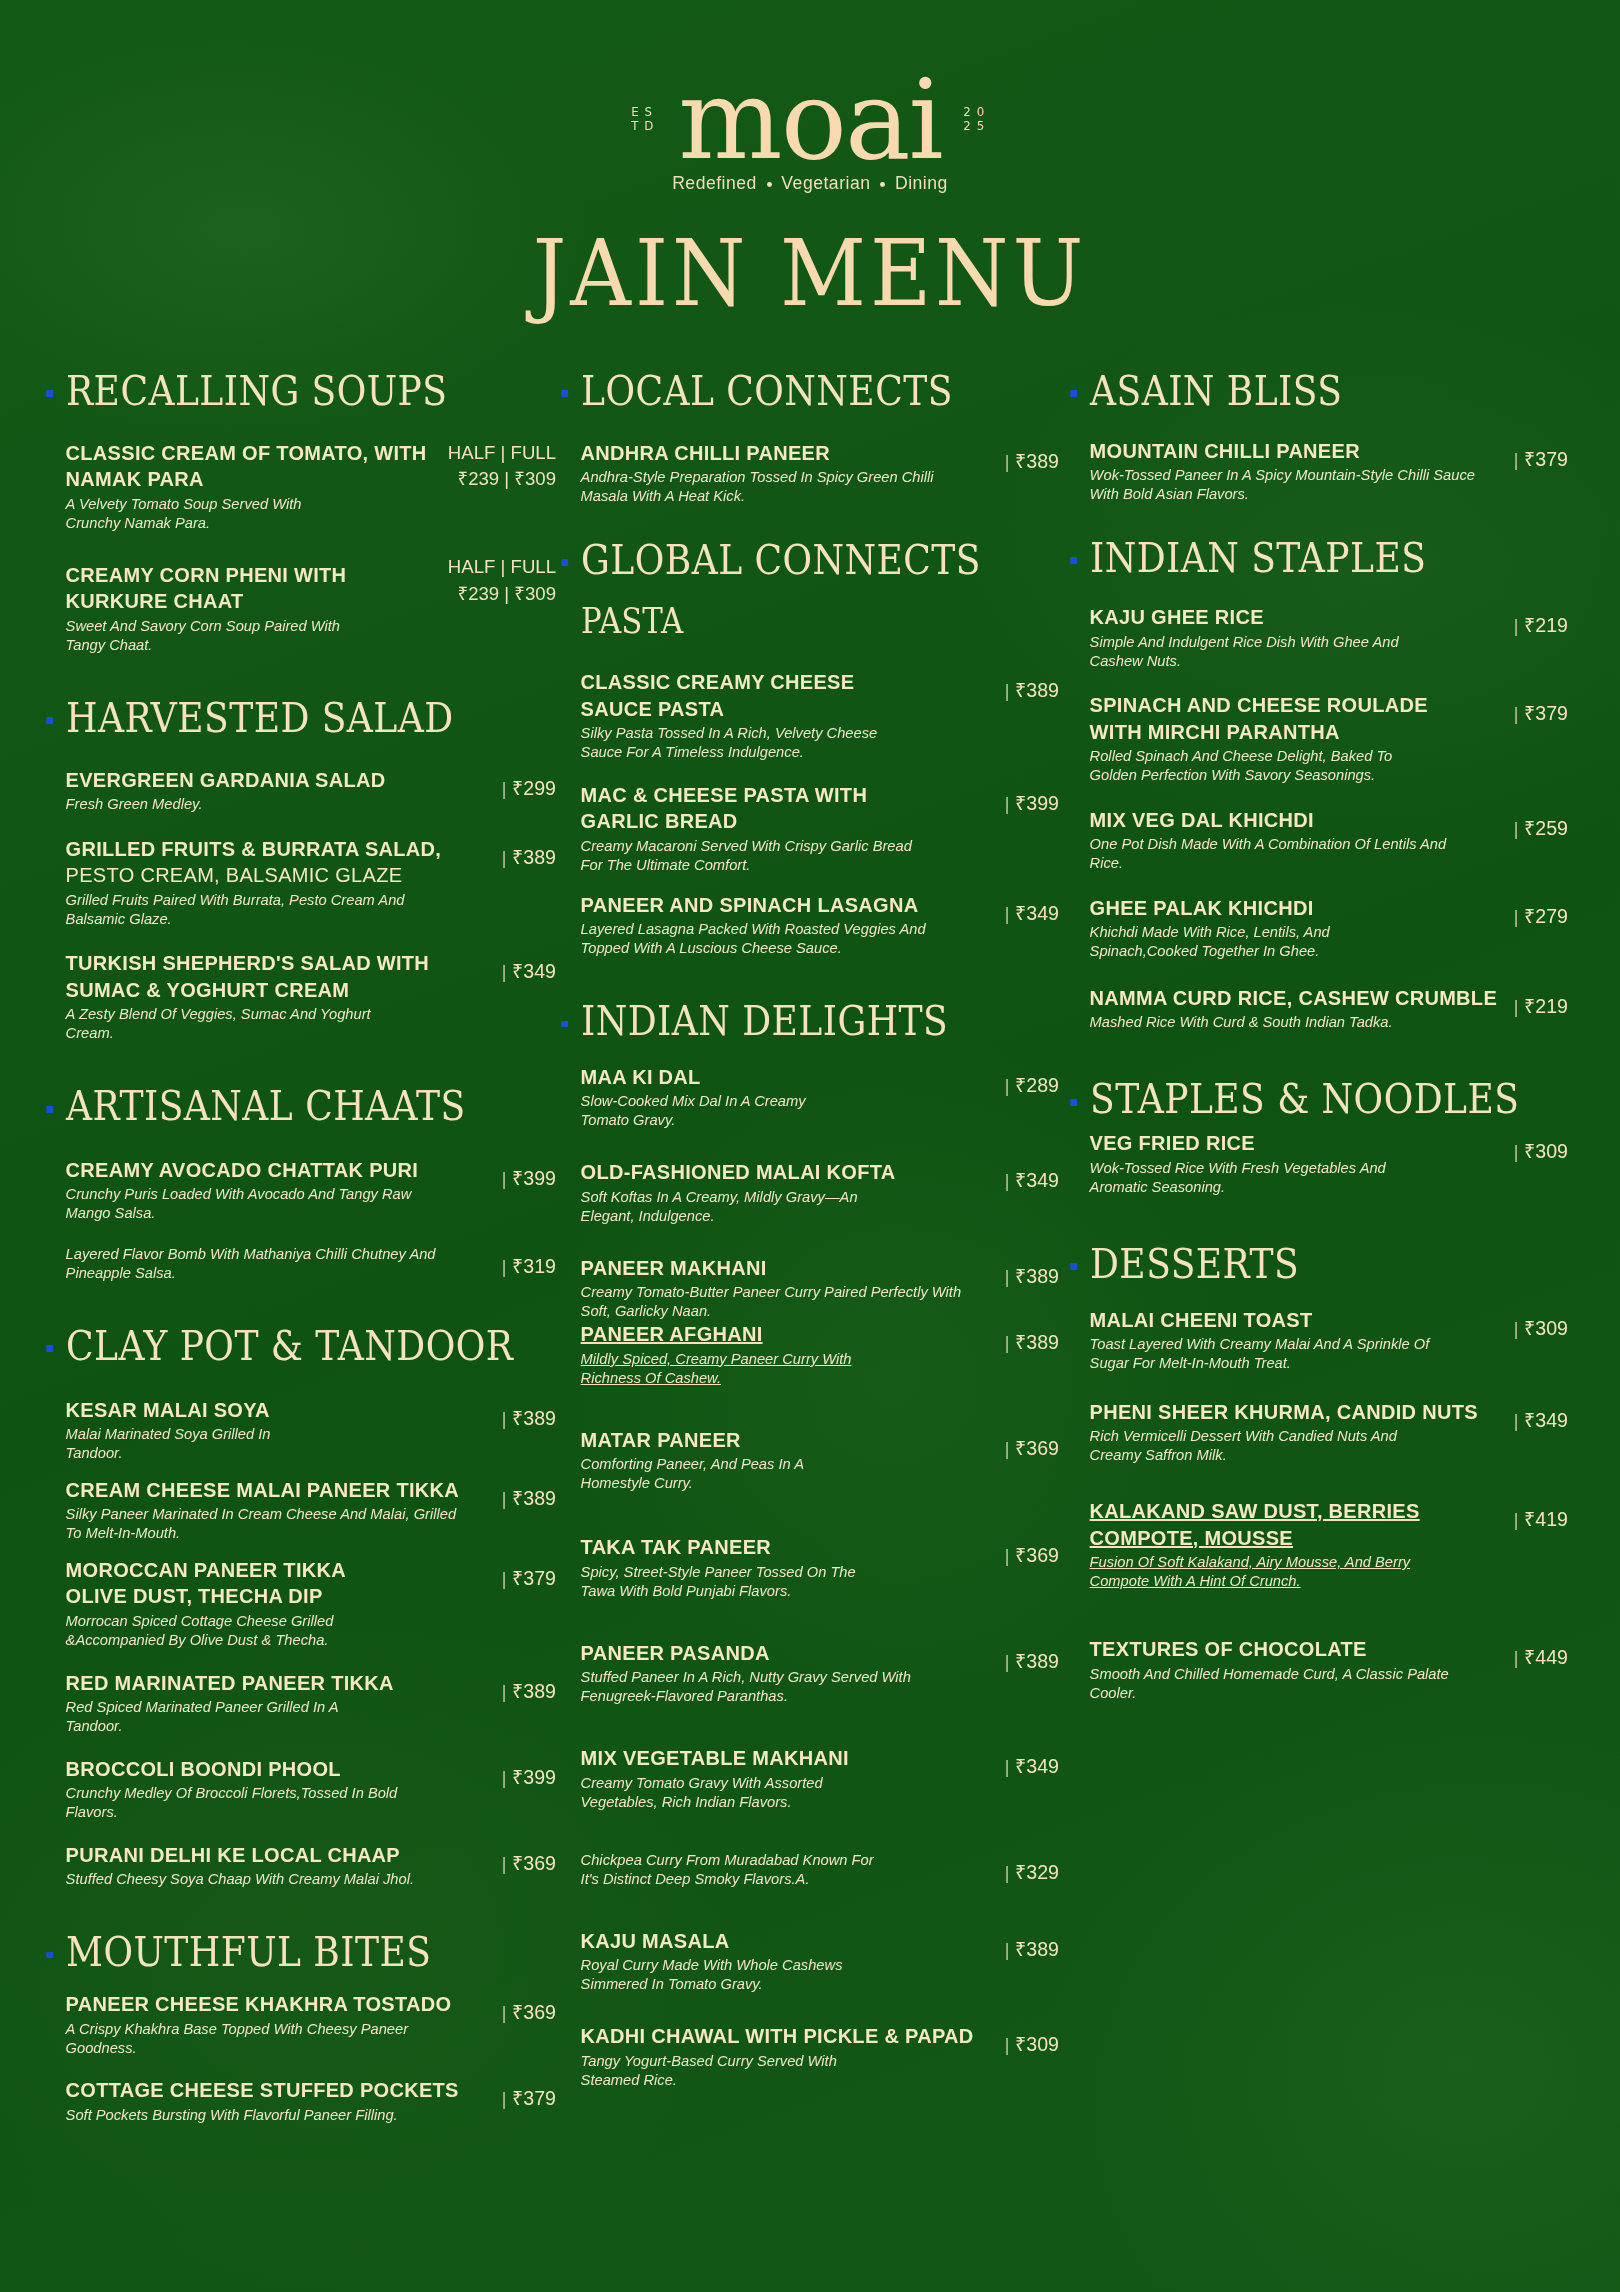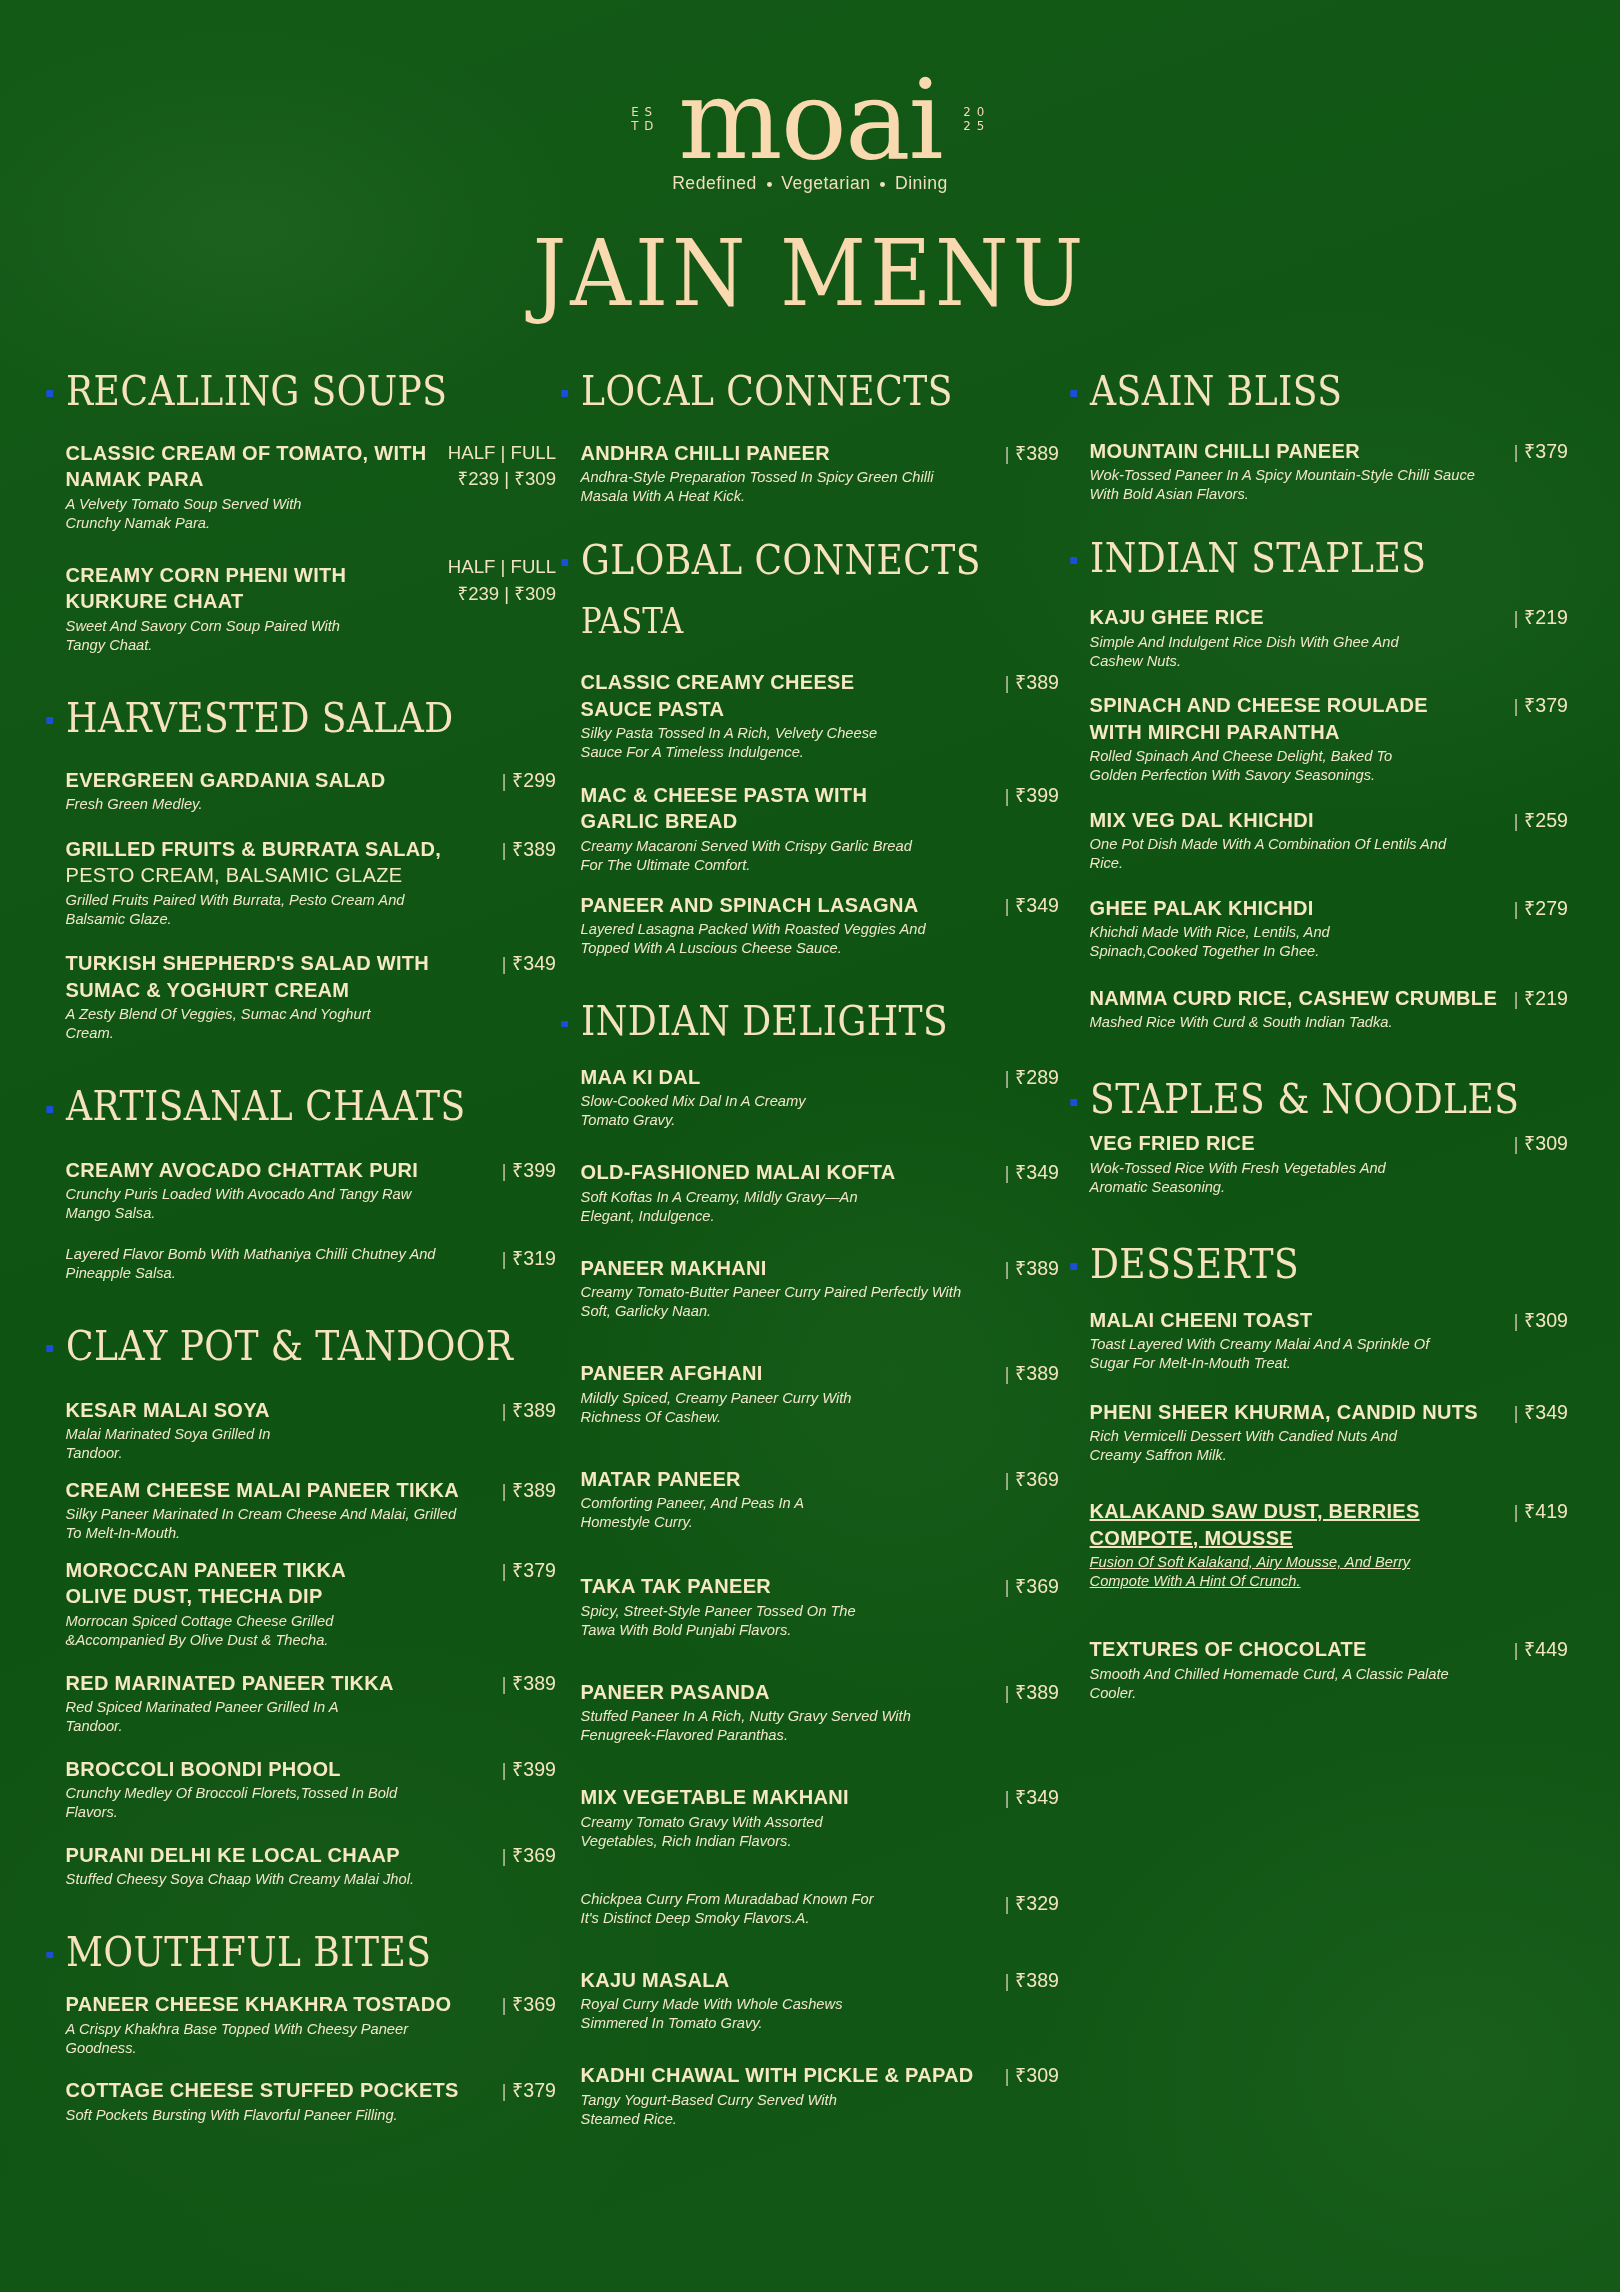--- a/index.html
+++ b/index.html
@@ -32,21 +32,21 @@
 
   .section { position: relative; }
   .sec-head { position: relative; font-family: "DejaVu Serif", serif; font-size: 41px; color: #f6e3bd; line-height: 57px; letter-spacing: 0.5px; transform: scaleX(0.88); transform-origin: left; white-space: nowrap; margin-left: 21.6px; }
   .sec-bullet { position: absolute; left: -21.6px; top: 27.4px; width: 6.9px; height: 6.9px; background: #1a4fd8; border-radius: 1px; transform: scaleX(1.13); }
   .sub-head { font-family: "DejaVu Serif", serif; font-size: 35px; color: #f6e3bd; line-height: 55px; margin-left: 21.6px; transform: scaleX(0.88); transform-origin: left; }
 
   .item { position: relative; margin-left: 21.6px; }
   .item-name { font-family: "Liberation Sans", sans-serif; font-weight: bold; font-size: 20px; line-height: 26.5px; color: #f7e8c4; letter-spacing: 0.3px; width: 382px; }
   .item-name .light { font-weight: normal; }
   .item-desc { font-family: "Liberation Sans", sans-serif; font-style: italic; font-size: 14.7px; line-height: 19px; color: #f2e6cc; margin-top: 2px; width: 392px; }
-  .item-price { position: absolute; right: 0; top: 0; font-size: 19.6px; line-height: 26.5px; color: #f4e4c2; white-space: nowrap; }
+  .item-price { position: absolute; right: 0; top: 8px; font-size: 19.6px; line-height: 26.5px; color: #f4e4c2; white-space: nowrap; }
   .item-price .bar { color: #c8c8a8; margin-right: 5.9px; font-size: 17.6px; }
   .hf { position: absolute; right: 0; top: 0; text-align: right; font-size: 18.6px; line-height: 26.5px; color: #f0e2c2; white-space: nowrap; }
 </style>
 </head>
 <body>
 
 <div class="header">
   <div class="logo-row">
     <div class="estd">ES TD</div>
     <div class="logo">moai</div>
@@ -202,21 +202,21 @@
     <div class="item" style="margin-top:29px;">
       <div class="item-name">OLD-FASHIONED MALAI KOFTA</div>
       <div class="item-desc" style="width:323px">Soft Koftas In A Creamy, Mildly Gravy—An Elegant, Indulgence.</div>
       <div class="item-price"><span class="bar">|</span><span>₹349</span></div>
     </div>
     <div class="item" style="margin-top:29px;">
       <div class="item-name">PANEER MAKHANI</div>
       <div class="item-desc" style="width:412px">Creamy Tomato-Butter Paneer Curry Paired Perfectly With Soft, Garlicky Naan.</div>
       <div class="item-price"><span class="bar">|</span><span>₹389</span></div>
     </div>
-    <div class="item" style="margin-top:39px;">
+    <div class="item" style="text-decoration:underline;">
       <div class="item-name">PANEER AFGHANI</div>
       <div class="item-desc" style="width:284px">Mildly Spiced, Creamy Paneer Curry With Richness Of Cashew.</div>
       <div class="item-price"><span class="bar">|</span><span>₹389</span></div>
     </div>
     <div class="item" style="margin-top:39px;">
       <div class="item-name">MATAR PANEER</div>
       <div class="item-desc" style="width:274px">Comforting  Paneer, And Peas In A Homestyle Curry.</div>
       <div class="item-price"><span class="bar">|</span><span>₹369</span></div>
     </div>
     <div class="item" style="margin-top:41px;">

